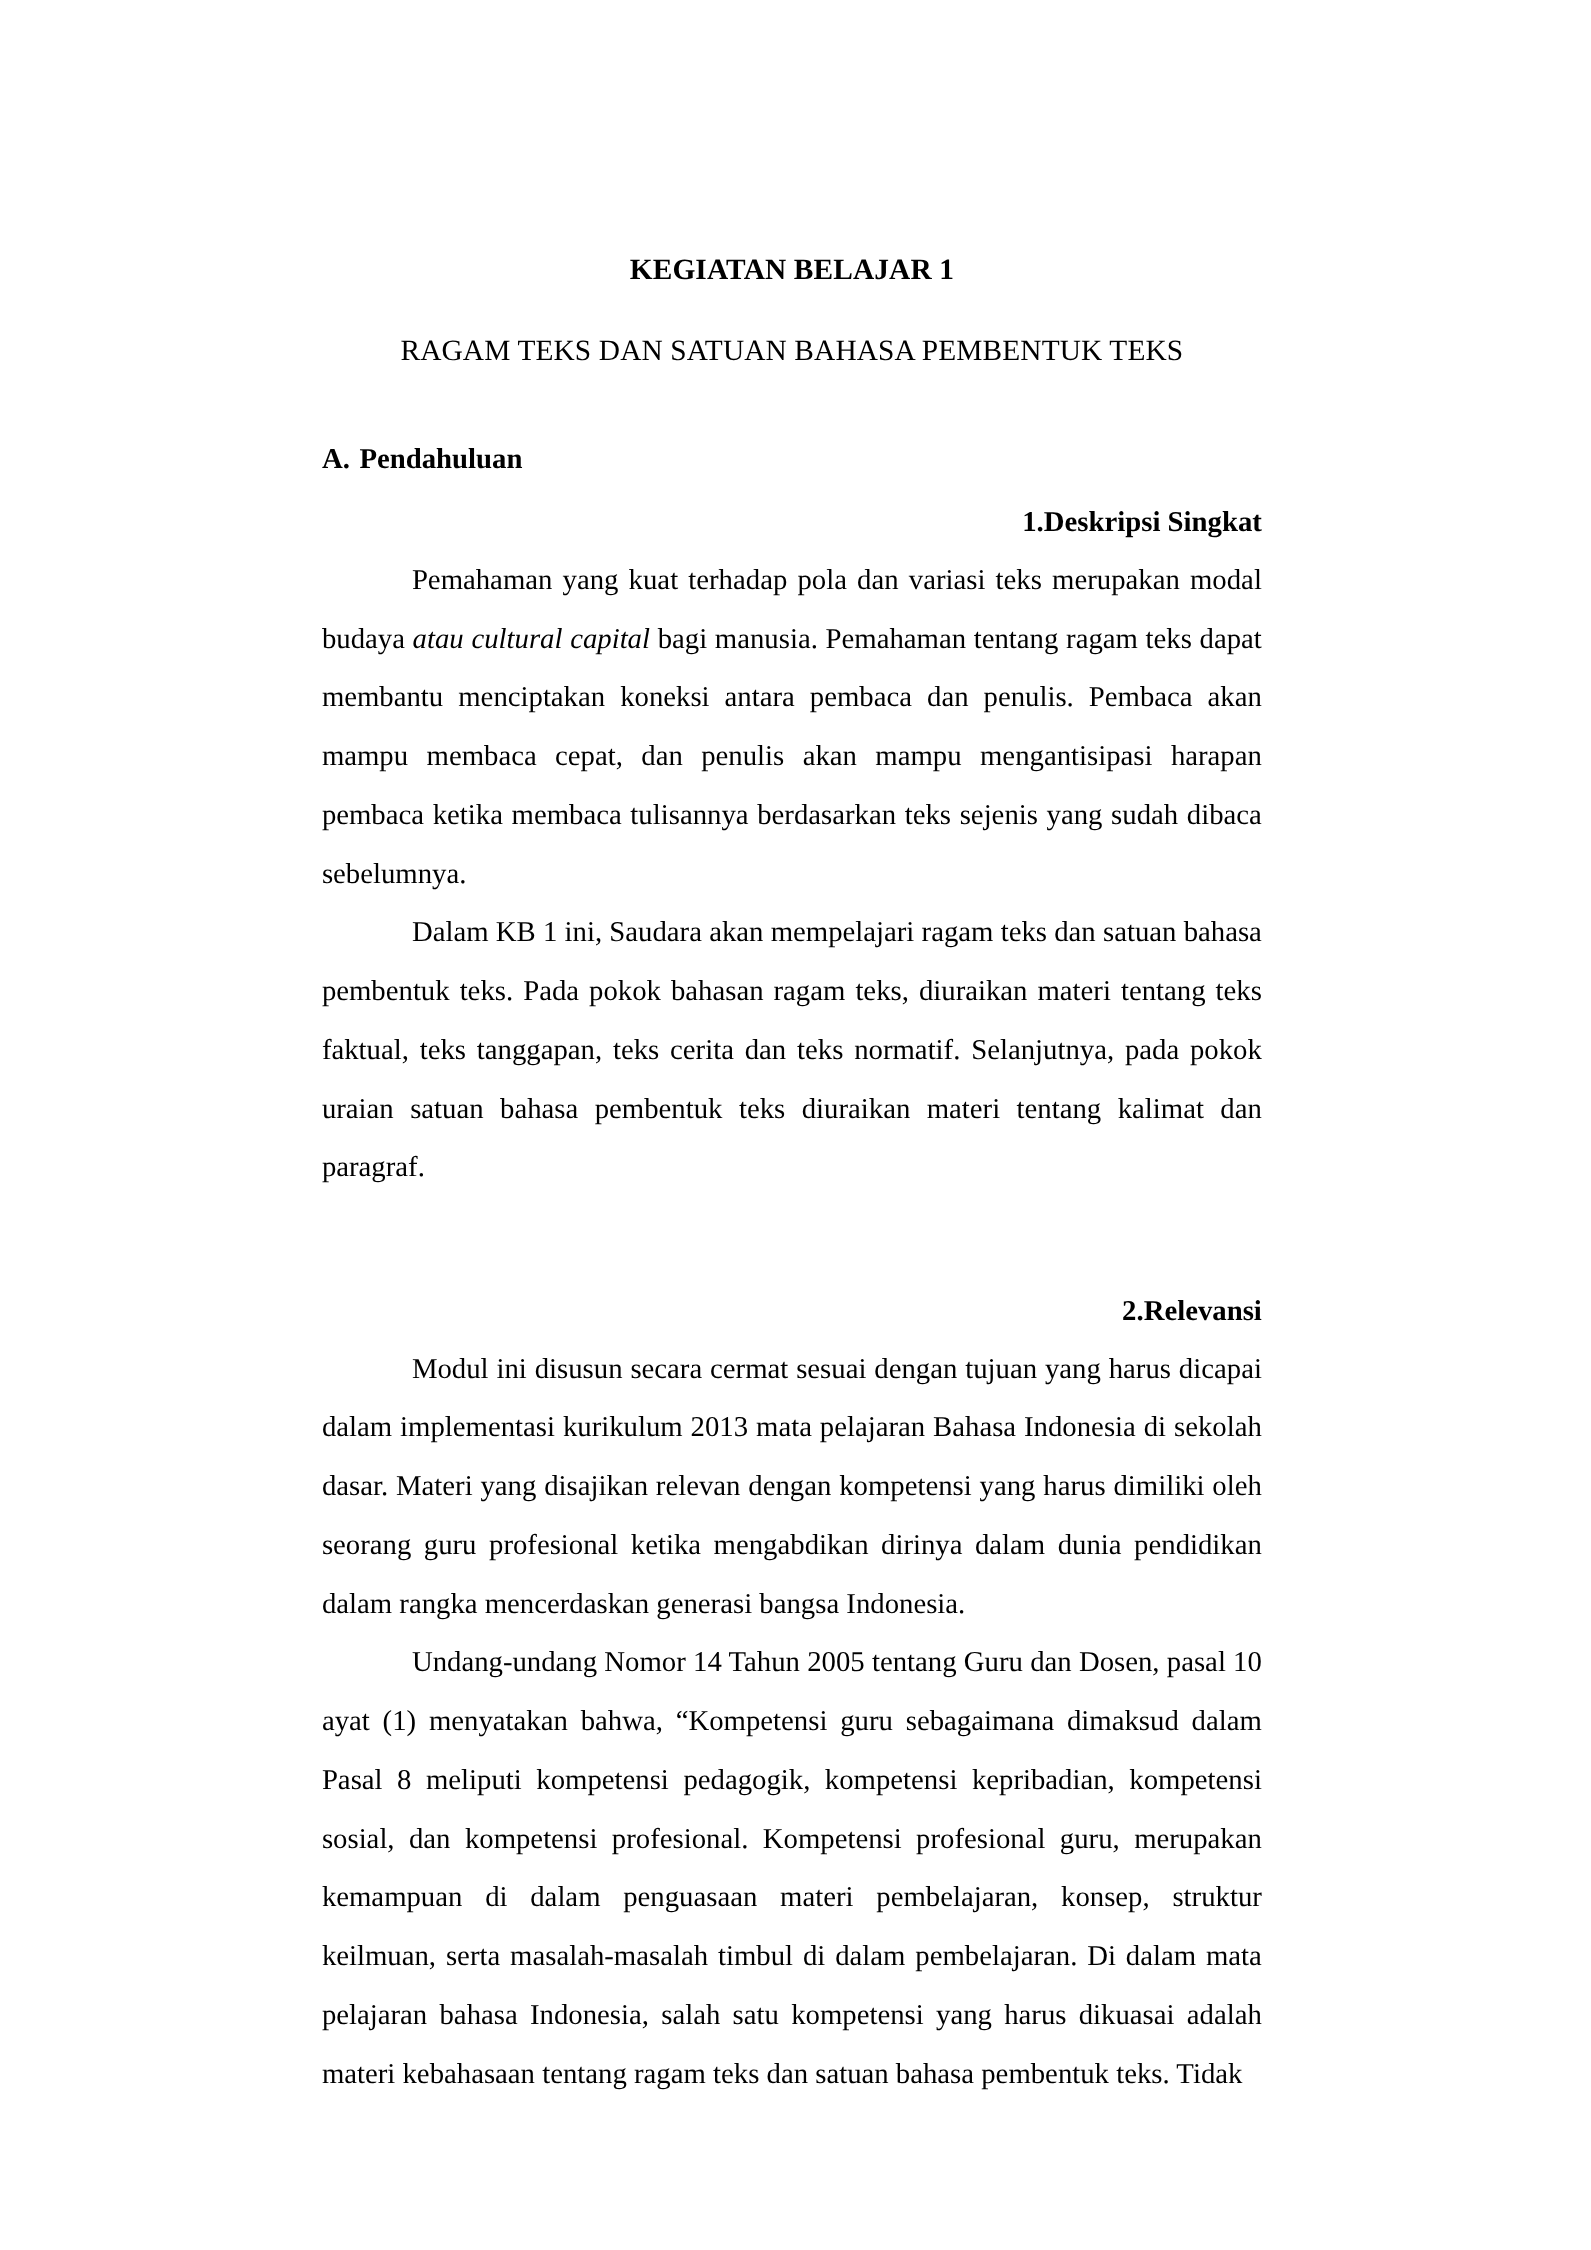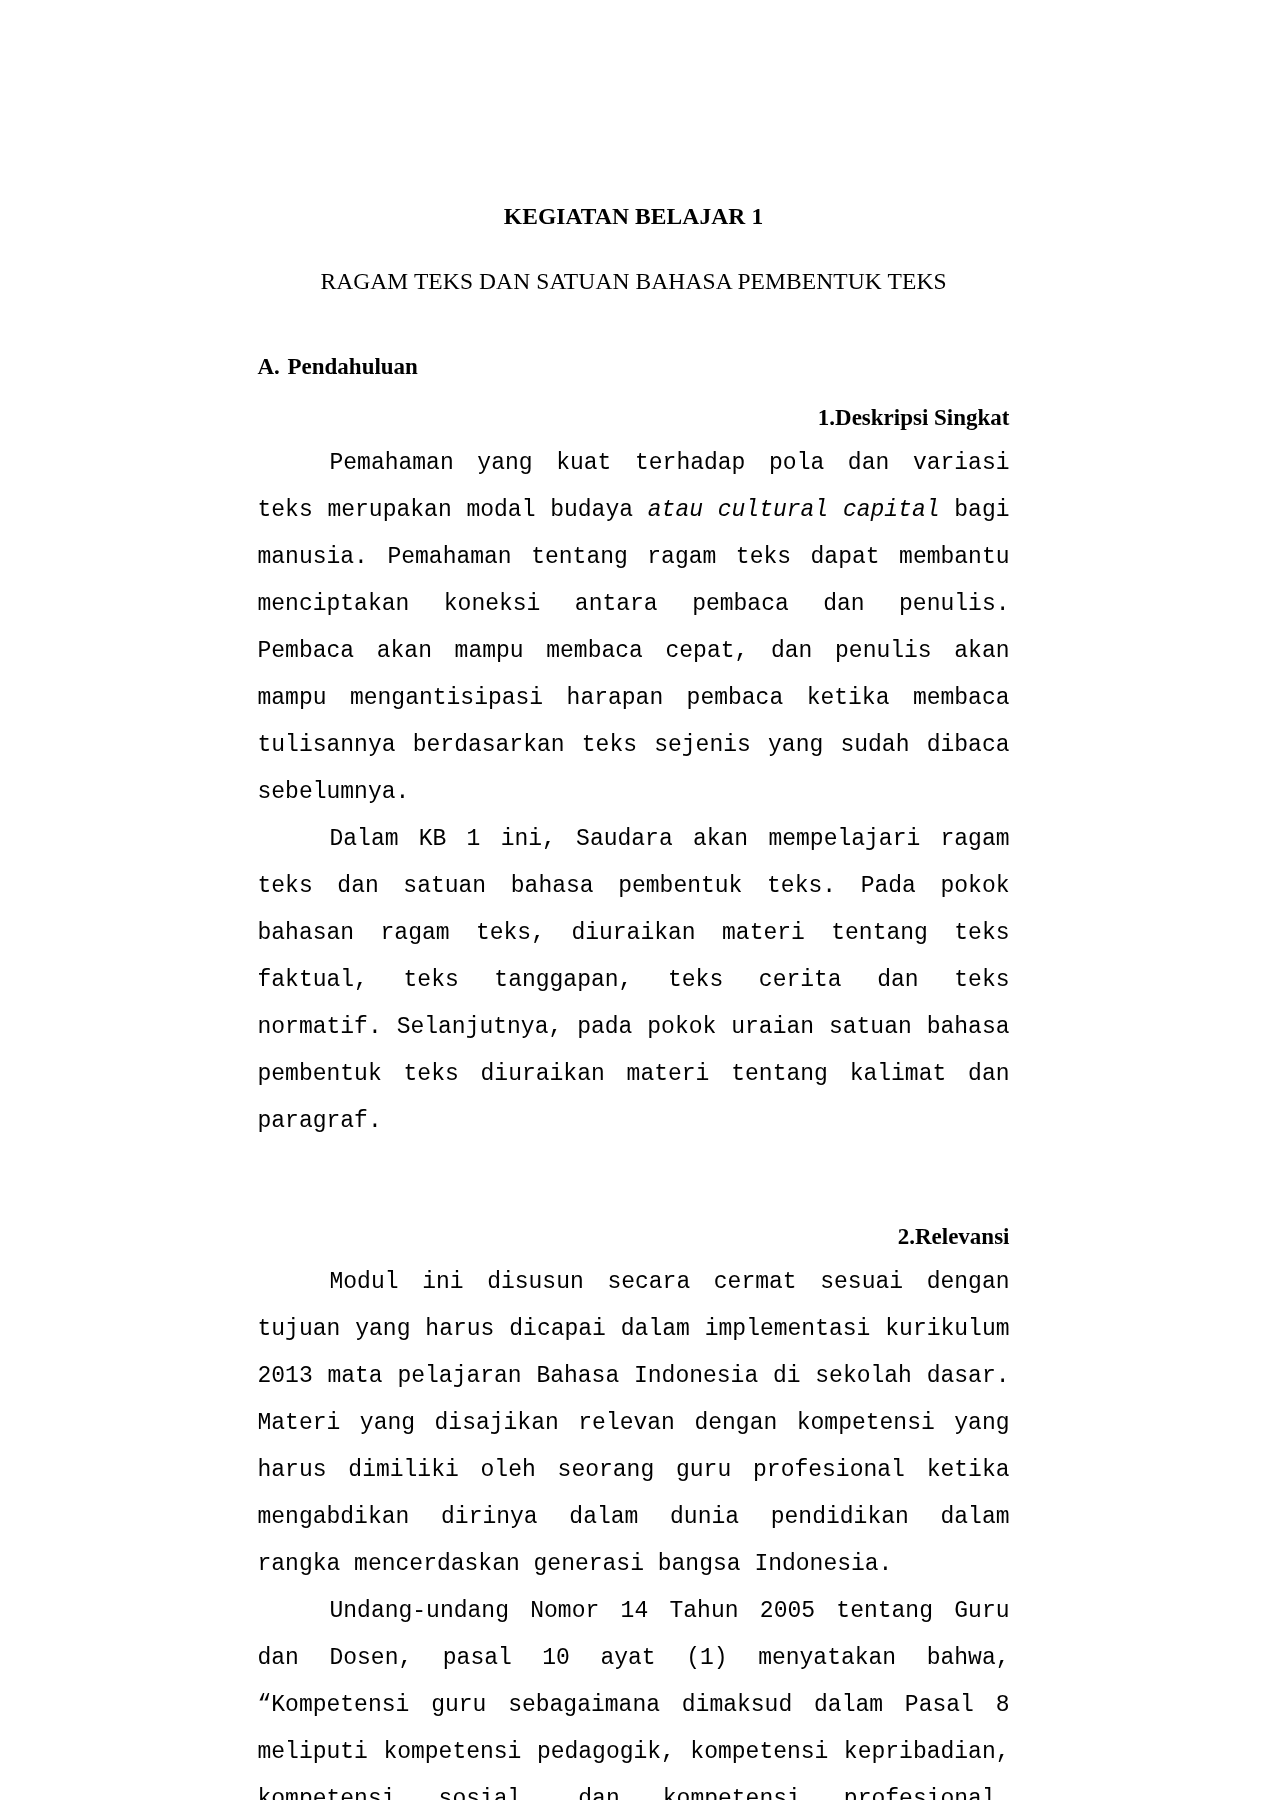--- a/index.html
+++ b/index.html
@@ -90,21 +90,20 @@
   }
 
   p.body {
     font-size: 23px;
     line-height: 47px;
     text-align: justify;
     text-justify: inter-word;
     margin: 0;
     text-indent: 72px;
     hyphens: none;
-    font-family: Liberation Mono, monospace;
   }
 
   p.body.first-para {
     margin-top: 11px;
   }
 
   p.body.follow {
     margin-top: 0;
   }
 

